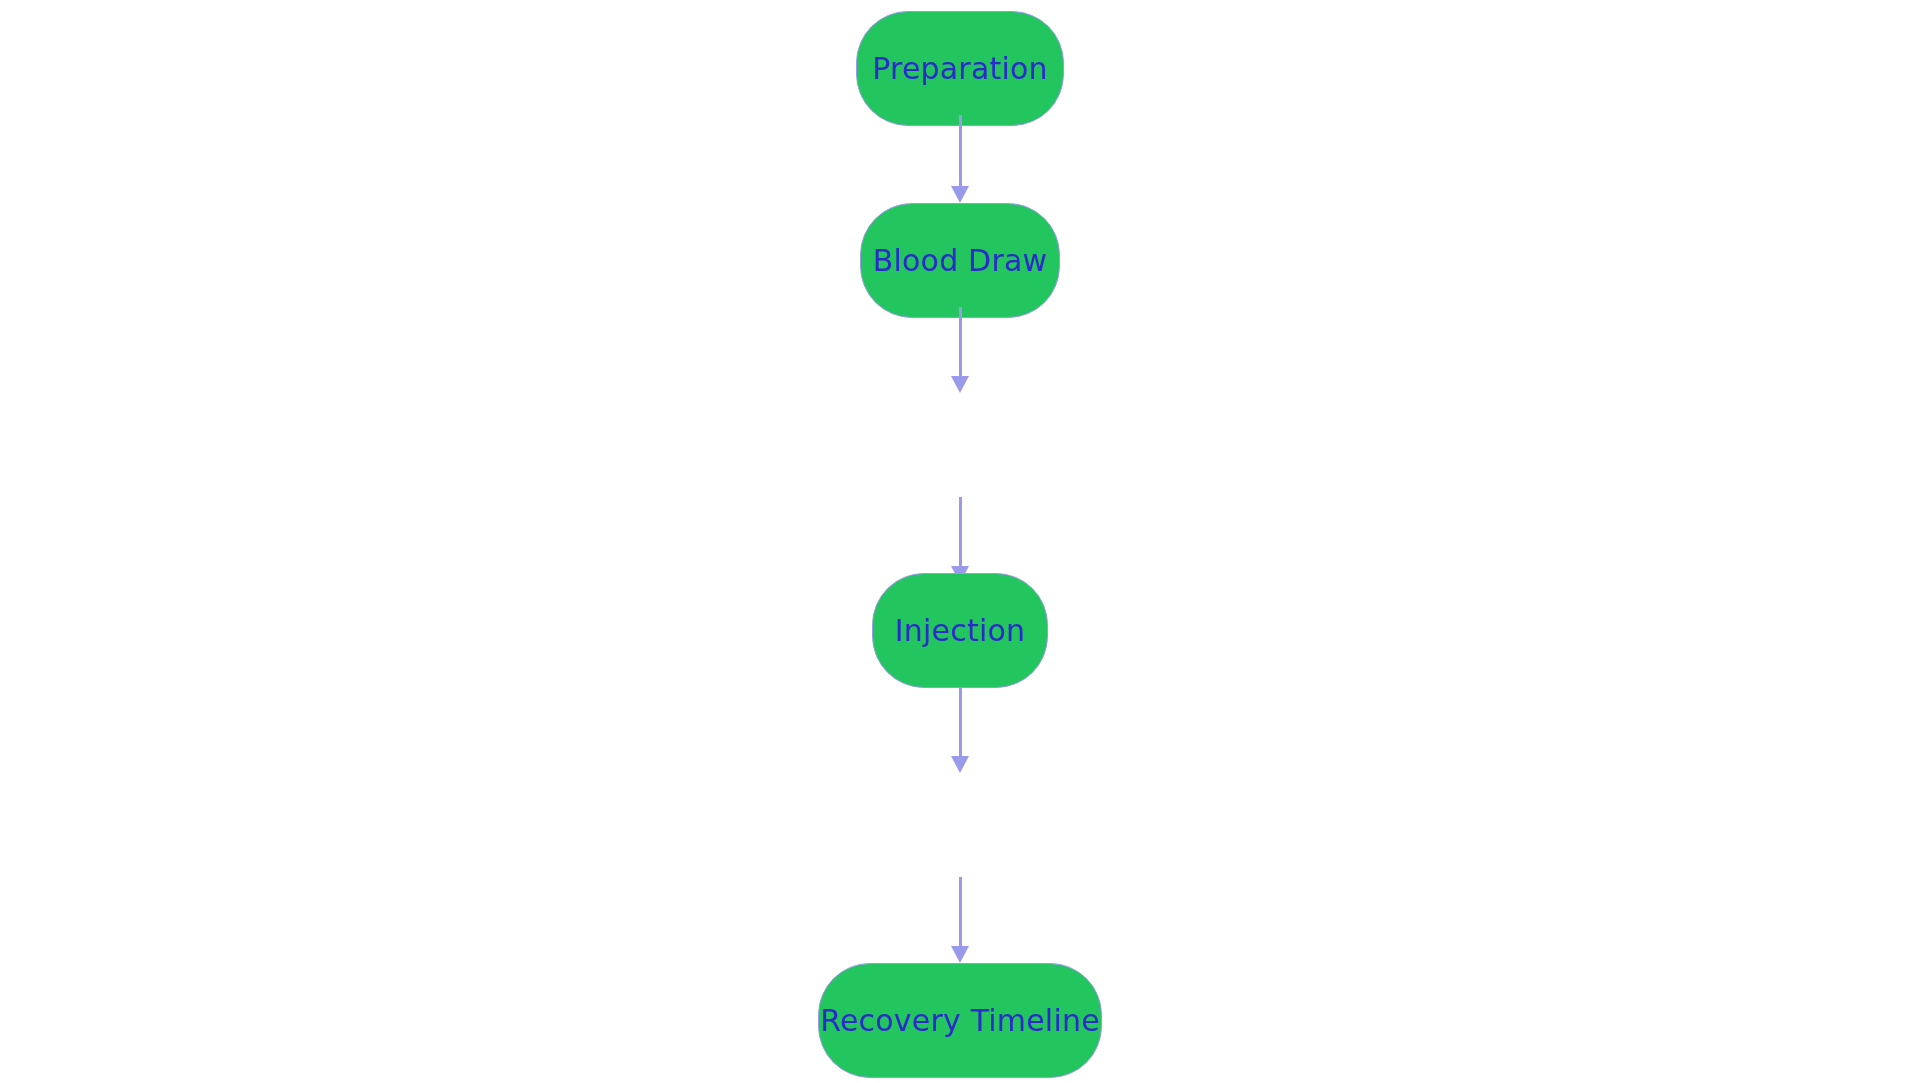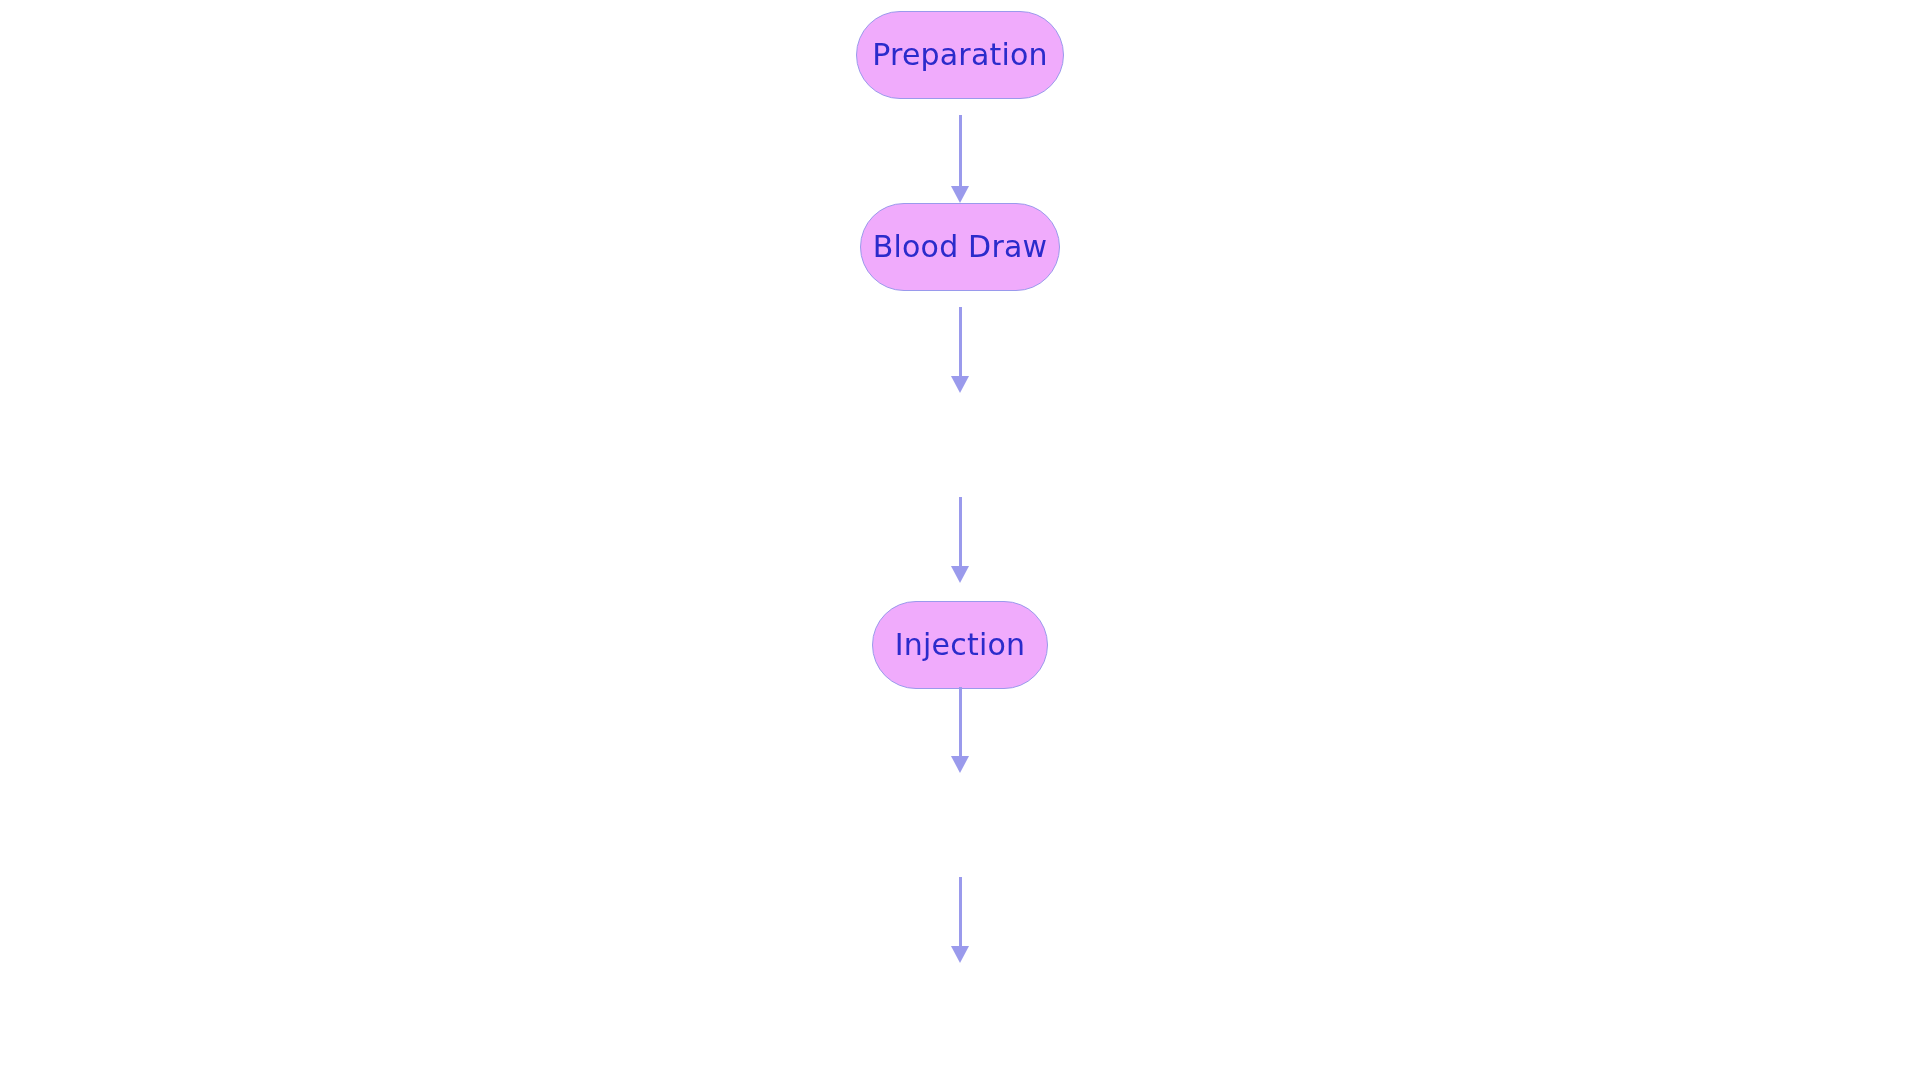--- a/index.html
+++ b/index.html
@@ -19,44 +19,44 @@
     width: 1920px;
     height: 1083px;
     background: #ffffff;
   }
 
   .node {
     position: absolute;
     left: 50%;
     transform: translateX(-50%);
     box-sizing: border-box;
-    height: 88px;
+    height: 115px;
     border: 1.6px solid #9a9aec;
     border-radius: 52px;
-    background: #f0abfc;
+    background: #22c55e;
     display: flex;
     align-items: center;
     justify-content: center;
     padding: 0 34px;
   }
 
   .node-label {
     color: #2b2bcb;
     font-size: 30px;
     font-weight: 400;
     letter-spacing: 0.2px;
     line-height: 1;
     white-space: nowrap;
   }
 
   
   .node-0 { top: 11px;  width: 208px; }
   .node-1 { top: 203px; width: 200px; }
   .node-2 { top: 393px; width: 248px; }
-  .node-3 { top: 601px; width: 176px; }
+  .node-3 { top: 573px; width: 176px; }
   .node-4 { top: 773px; width: 318px; }
   .node-5 { top: 963px; width: 284px; }
 
   
   .edge {
     position: absolute;
     left: 50%;
     transform: translateX(-50%);
     width: 20px;
     display: flex;
@@ -120,14 +120,17 @@
     <div class="edge-line"></div>
     <div class="edge-head"></div>
   </div>
 
 
   <div class="edge edge-4">
     <div class="edge-line"></div>
     <div class="edge-head"></div>
   </div>
 
+  <div class="node node-5">
+    <span class="node-label">Recovery Timeline</span>
+  </div>
 
 </div>
 
 </body></html>

